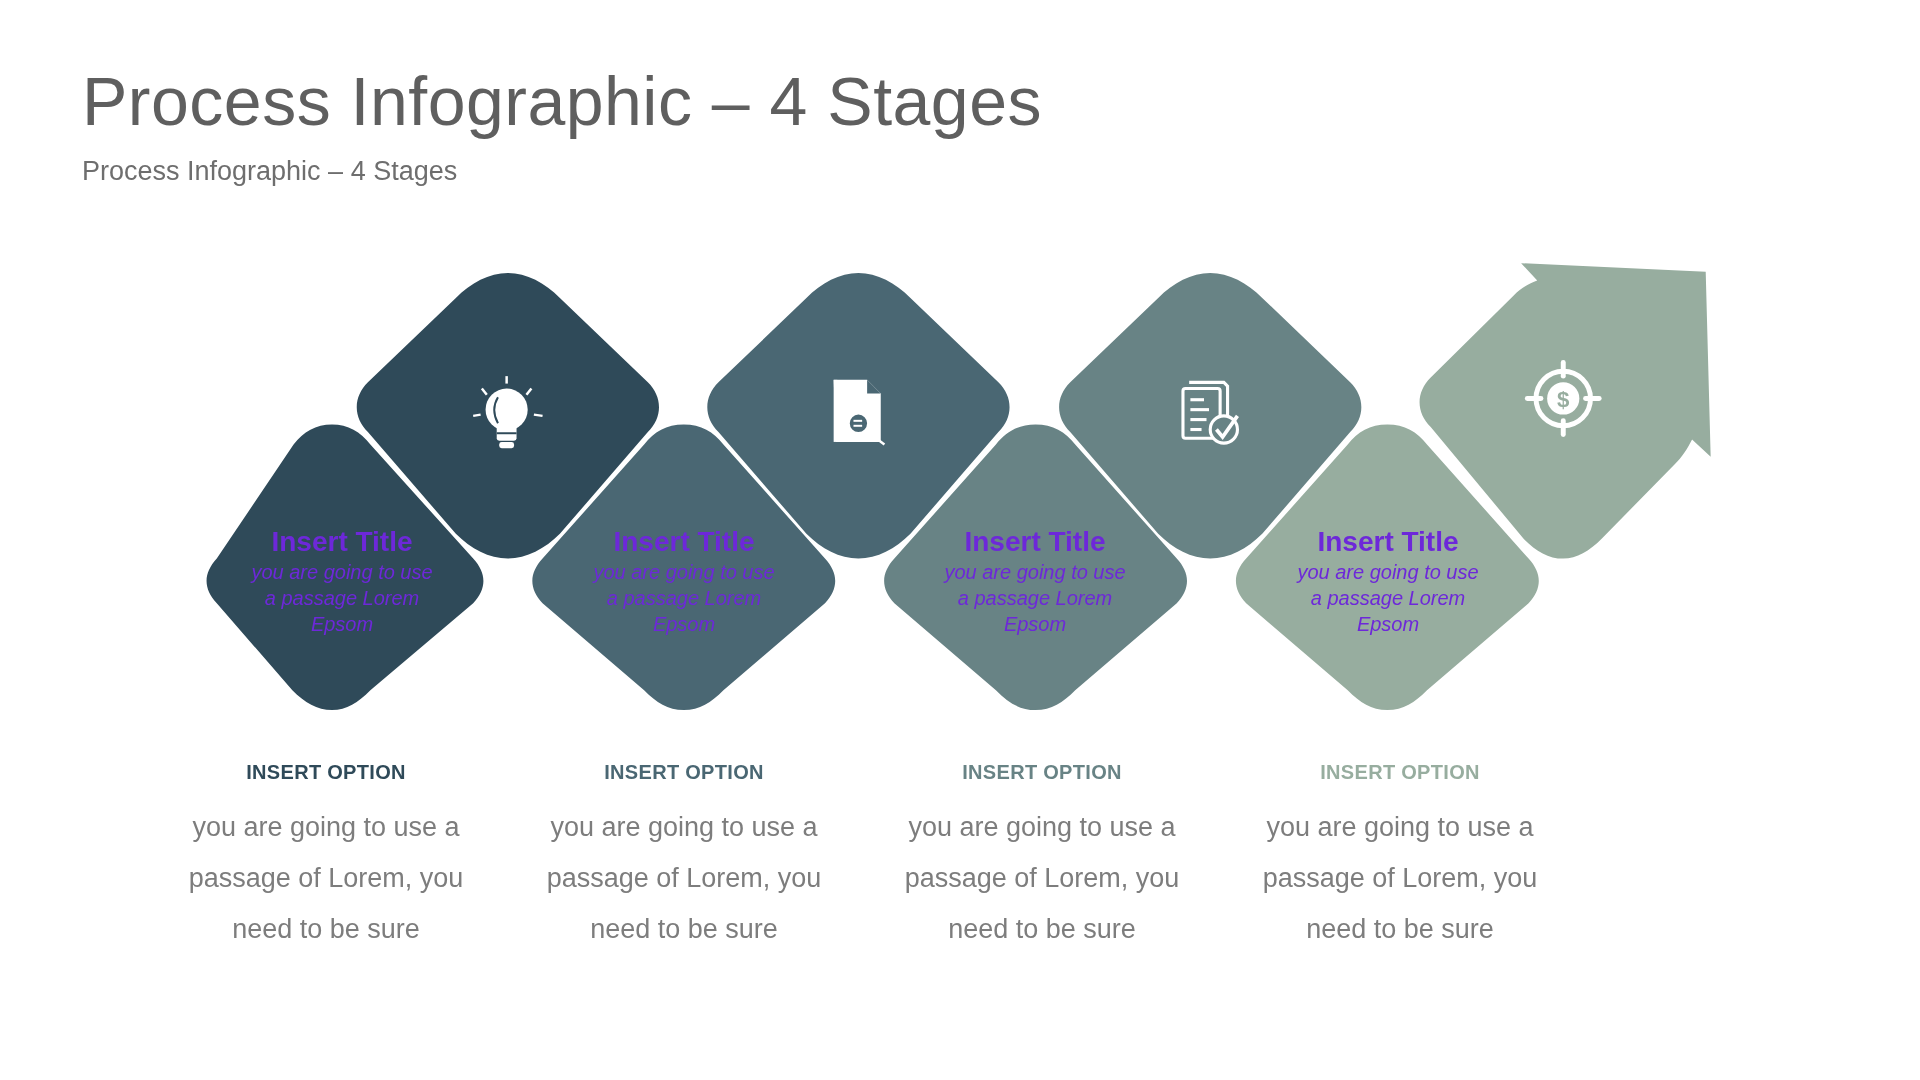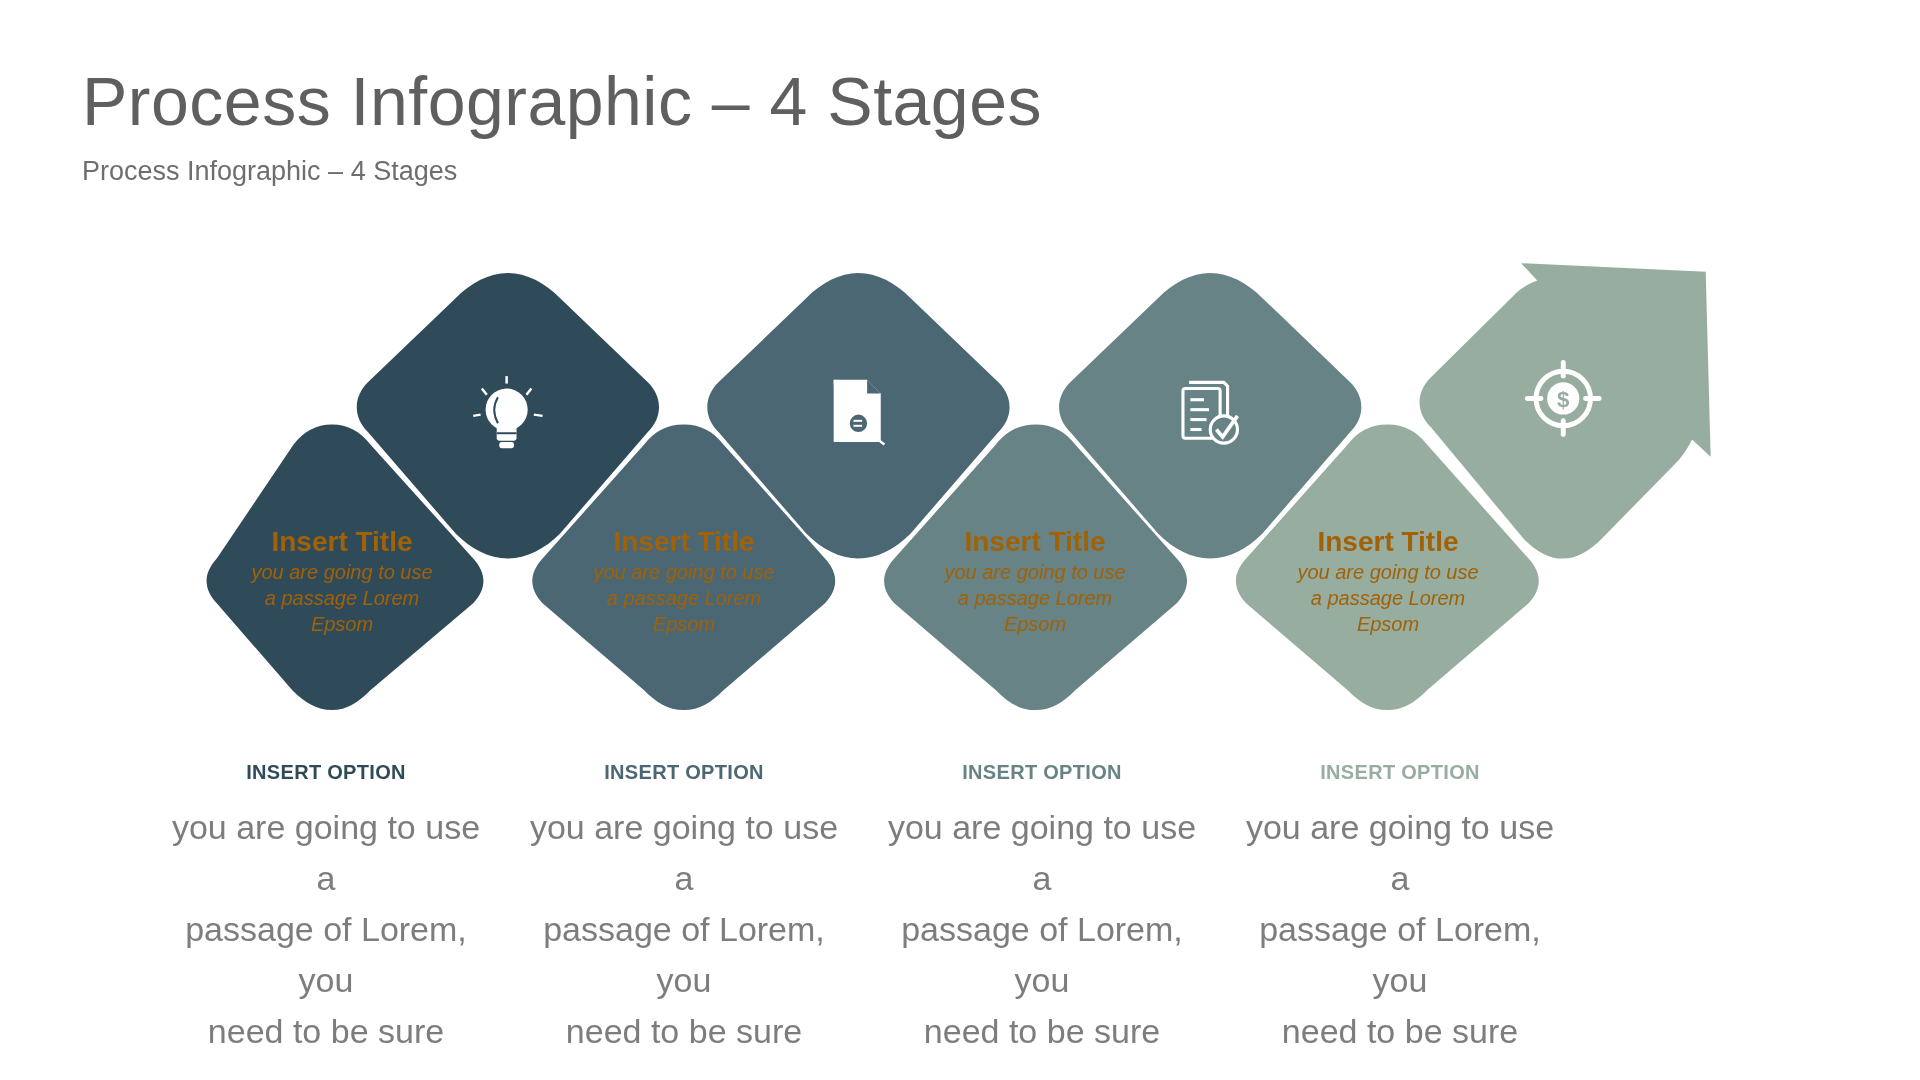--- a/index.html
+++ b/index.html
@@ -1,26 +1,26 @@
 <!DOCTYPE html>
 <html><head>
 <meta charset="utf-8">
 <style>
   html, body { margin:0; padding:0; background:#ffffff; }
   body { width:1920px; height:1080px; overflow:hidden; position:relative; font-family:"Liberation Sans", sans-serif; }
   .slide { position:absolute; left:0; top:0; width:1576px; height:1080px; background:#ffffff; }
   .title { position:absolute; left:82px; top:62px; font-size:68px; color:#5f5f5f; font-weight:400; letter-spacing:0.5px; white-space:nowrap; }
   .subtitle { position:absolute; left:82px; top:156px; font-size:27px; color:#6e6e6e; white-space:nowrap; }
   svg.art { position:absolute; left:0; top:0; width:1920px; height:1080px; }
-  .txt { position:absolute; text-align:center; color:#a16207; }
+  .txt { position:absolute; text-align:center; color:#6d28d9; }
   .stage-title { font-weight:700; font-size:28px; line-height:34px; }
   .stage-body { font-size:20px; line-height:26px;font-style:italic; }
   .opt { position:absolute; text-align:center; width:320px; }
   .opt-title { font-weight:700; font-size:20px; line-height:40px; letter-spacing:0.3px; }
-  .opt-body { font-size:34px; line-height:51px; color:#7d7d7d; margin-top:10px; }
+  .opt-body { font-size:27px; line-height:51px; color:#7d7d7d; margin-top:10px; }
 </style>
 </head>
 <body>
 
 <div class="slide">
 
   <div class="title">Process Infographic – 4 Stages</div>
   <div class="subtitle">Process Infographic – 4 Stages</div>
 
   <svg class="art" viewBox="0 0 1550 870" preserveAspectRatio="none">

